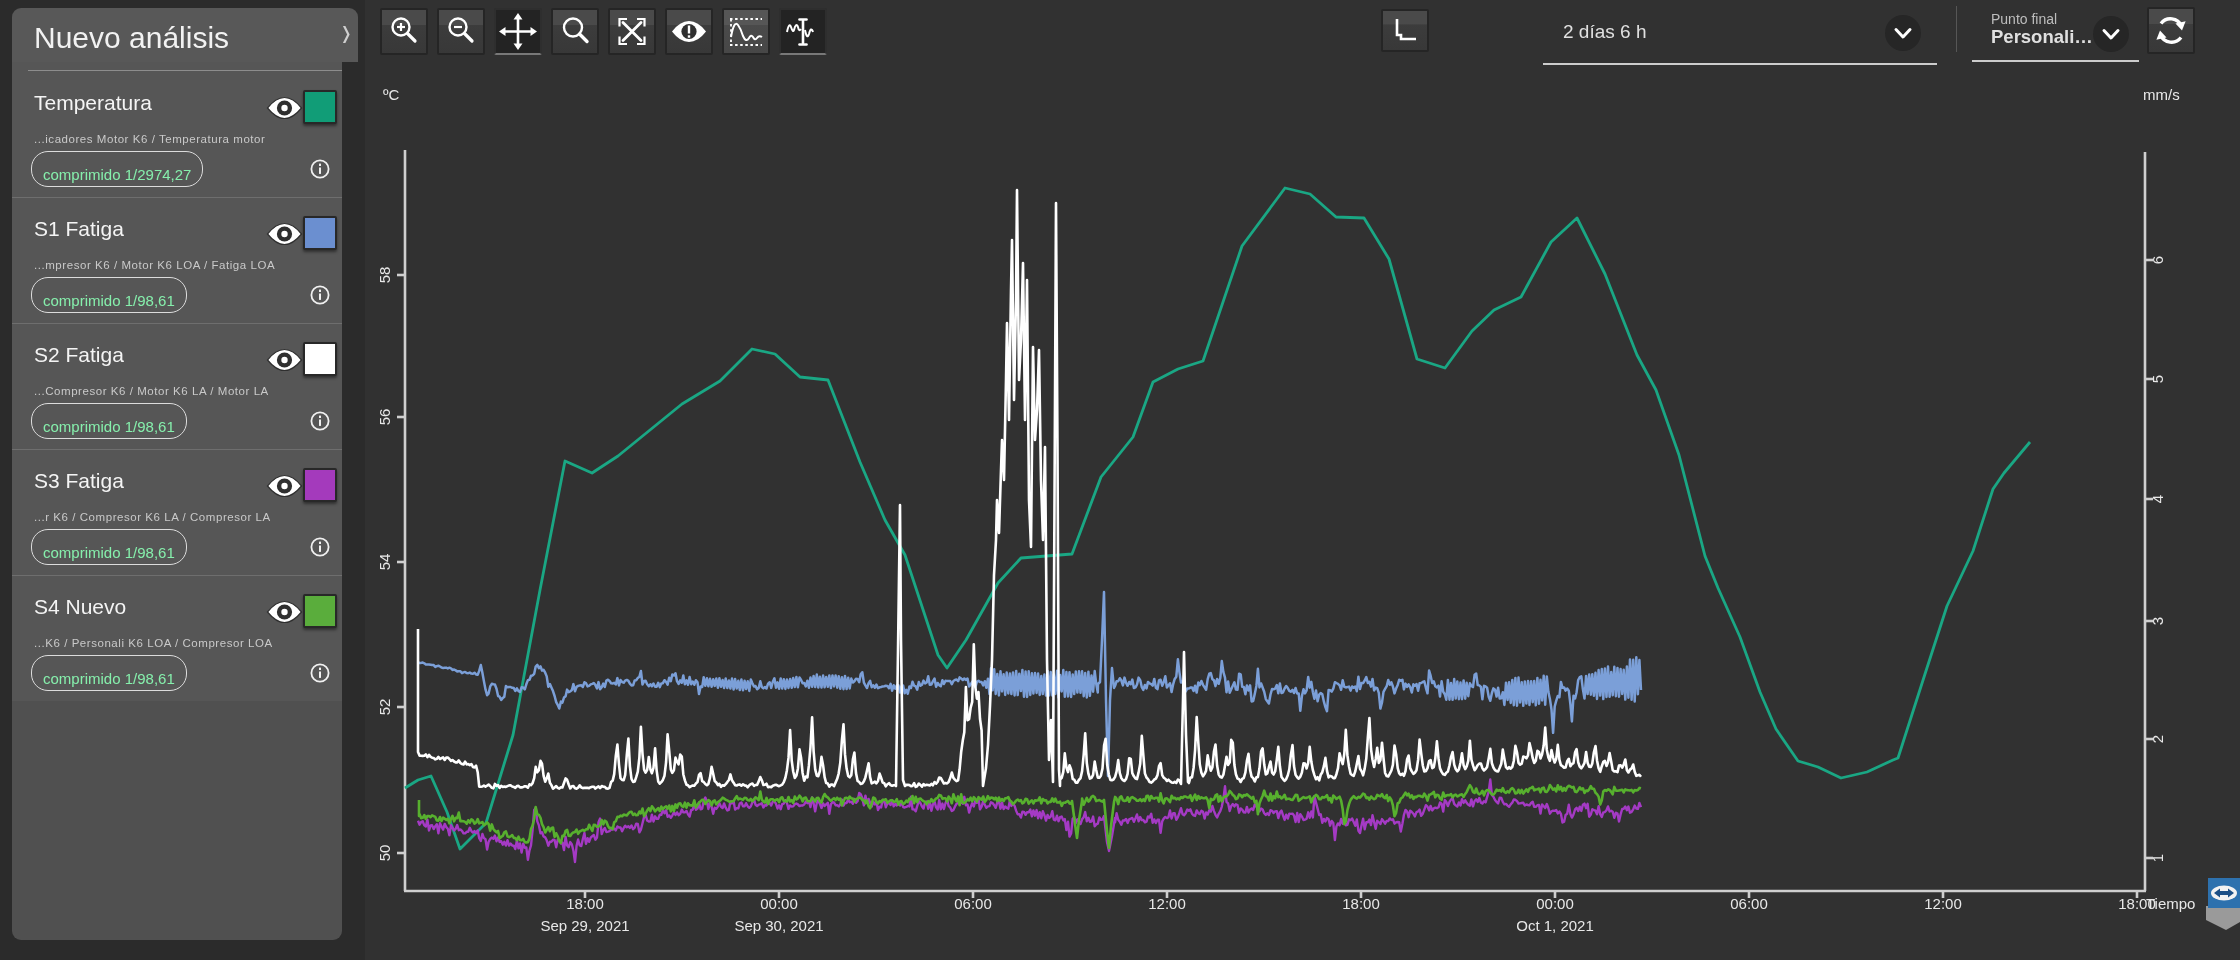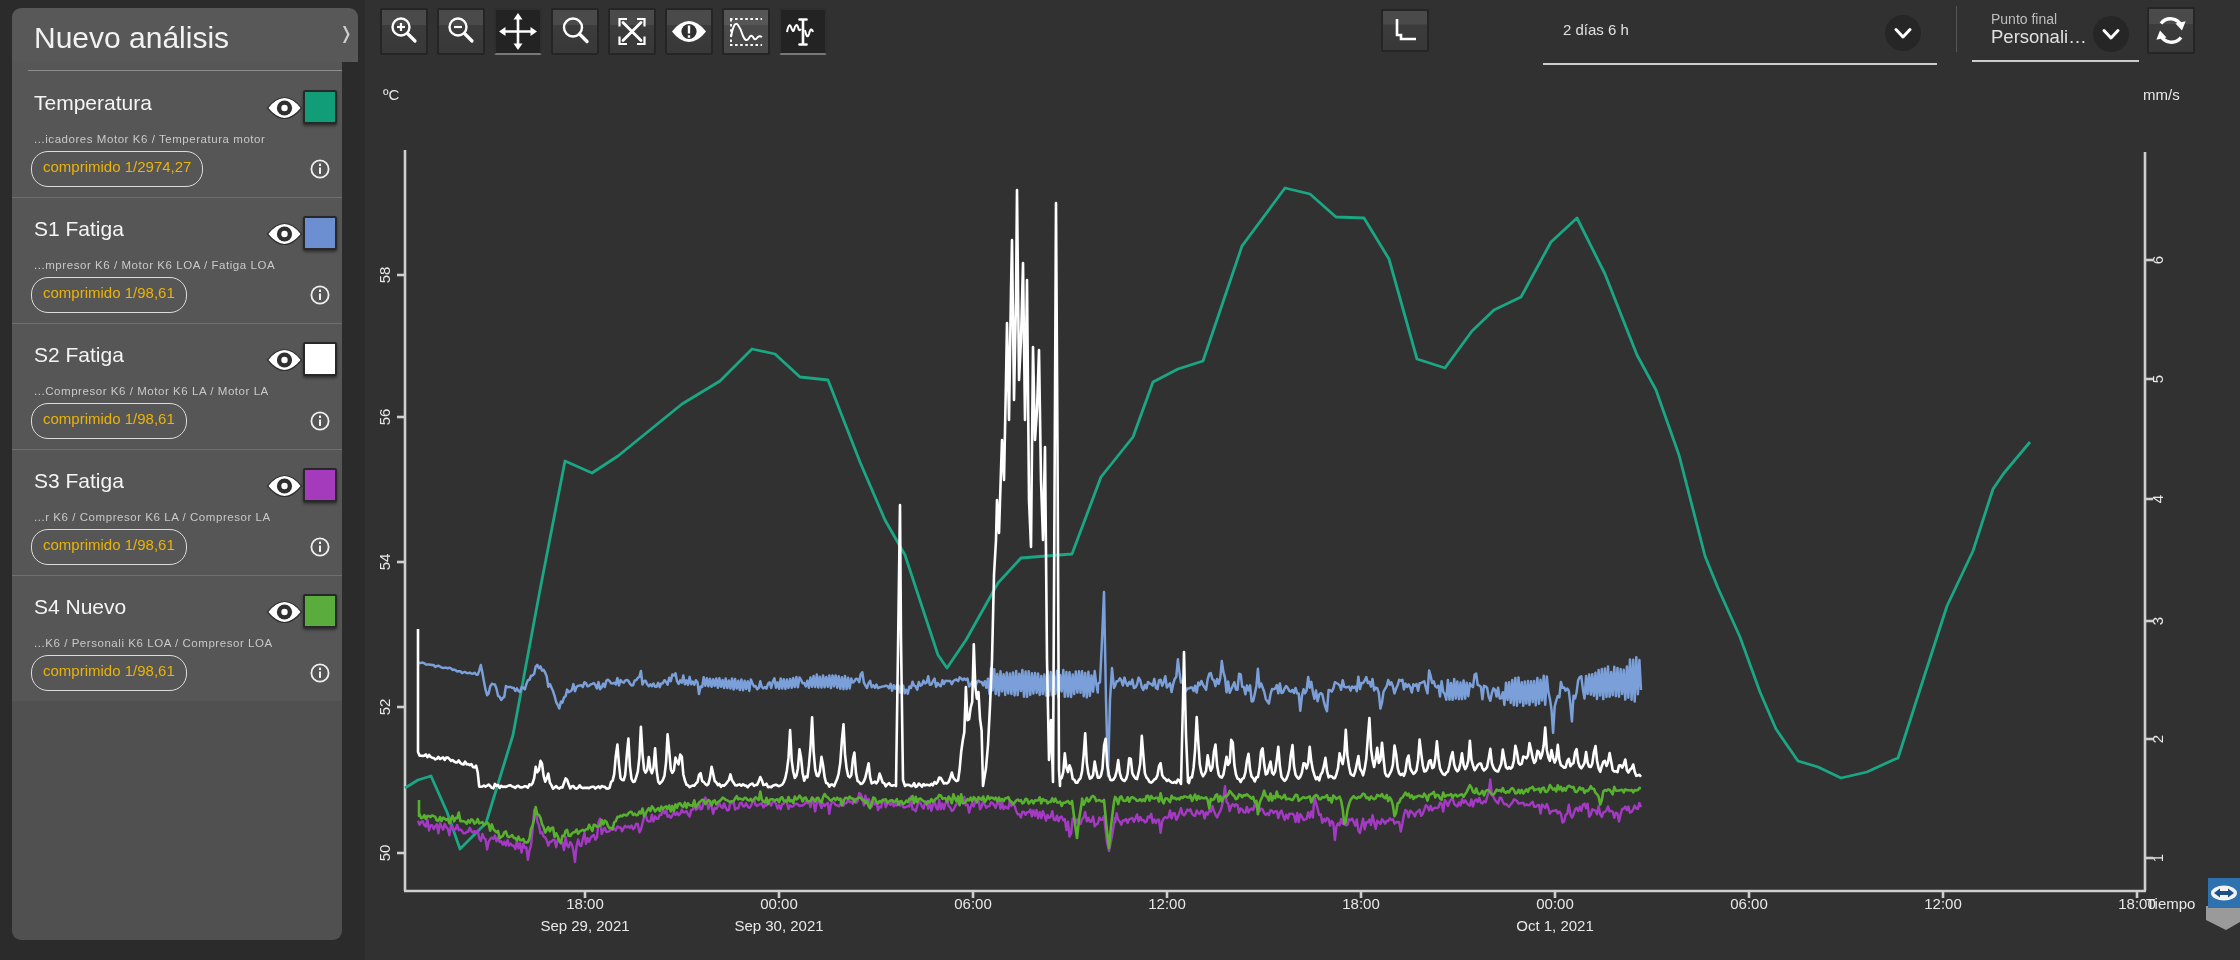--- a/index.html
+++ b/index.html
@@ -16,21 +16,21 @@
 #sempty { position:absolute; left:12px; top:701px; width:330px; height:239px; background:#505050;
   border-radius:0 0 9px 9px; }
 .sep { position:absolute; left:12px; width:330px; height:1px; background:#6e6e6e; }
 .item { position:absolute; left:12px; width:330px; height:125px; background:#565656; }
 .ititle { position:absolute; left:22px; top:19px; font-size:21px; color:#f4f4f4;text-align:right; }
 .ieye { position:absolute; left:254px; top:24px; }
 .iswatch { position:absolute; left:291px; top:18px; width:34px; height:34px;
   border:2px solid #282828; border-radius:2px; box-shadow:0 2px 3px rgba(0,0,0,0.45); }
 .isub { position:absolute; left:22px; top:61px; font-size:11.5px; color:#c9c9c9; letter-spacing:0.55px; }
 .ipill { position:absolute; left:19px; top:79px; height:36px; border:1.5px solid #dcdcdc;
-  border-radius:17px; padding:0 11px; font-size:15px; color:#eab308; line-height:30px; }
+  border-radius:17px; padding:8px 11px; font-size:15px; color:#86efac; line-height:30px; }
 .iinfo { position:absolute; left:297px; top:86px; }
 .tbtn { position:absolute; border:2px solid #252525; border-radius:2px;
   background:linear-gradient(180deg,#4a4a4a 0%,#4a4a4a 34%,#3c3c3c 35%,#383838 100%);
   display:flex; align-items:center; justify-content:center; }
 .tbtn.pressed { background:#232323; border-color:#2e2e2e; border-bottom:2px solid #787878; }
 .tbtn.lit { background:linear-gradient(180deg,#565656 0%,#565656 34%,#4a4a4a 35%,#474747 100%); }
 .toplabel { position:absolute; color:#e0e0e0; }
 .chev { position:absolute; width:36px; height:36px; background:#262626; border-radius:50%;
   display:flex; align-items:center; justify-content:center; }
 #chart { position:absolute; left:0; top:0; }
@@ -271,30 +271,30 @@
       </svg>
     </div>
     <div class="tbtn " style="left:2147px;top:7px;width:48px;height:47px">
       <svg width="44" height="43" viewBox="0 0 44 43">
         <path d="M12 14.5 A12 12 0 0 1 32.5 17" stroke="#fff" stroke-width="3.4" fill="none"></path>
         <path d="M32 28.5 A12 12 0 0 1 11.5 26" stroke="#fff" stroke-width="3.4" fill="none"></path>
         <path d="M36.6 12.2 L33 21.6 L26.5 14.4 Z" fill="#fff"></path>
         <path d="M7.4 30.8 L11 21.4 L17.5 28.6 Z" fill="#fff"></path>
       </svg>
     </div>
-<div class="toplabel" style="left:1563px;top:21px;font-size:15px">2 días 6 h</div>
+<div class="toplabel" style="left:1563px;top:21px;font-size:19px">2 días 6 h</div>
 <div style="position:absolute;left:1543px;top:63px;width:394px;height:2px;background:#cccccc"></div>
 <div class="chev" style="left:1885px;top:15px">
       <svg width="26" height="26" viewBox="0 0 26 26">
         <path d="M6 9.5 L13 17 L20 9.5" stroke="#fff" stroke-width="3" fill="none" stroke-linecap="round" stroke-linejoin="round"></path>
       </svg>
     </div>
 <div style="position:absolute;left:1956px;top:6px;width:1px;height:46px;background:#565656"></div>
 <div class="toplabel" style="left:1991px;top:11px;font-size:14px;color:#bdbdbd">Punto final</div>
-<div class="toplabel" style="left:1991px;top:26px;font-size:18.5px;font-weight:normal">Personali…</div>
+<div class="toplabel" style="left:1991px;top:26px;font-size:18.5px;font-weight:bold">Personali…</div>
 <div style="position:absolute;left:1972px;top:60px;width:167px;height:2px;background:#cccccc"></div>
 <div class="chev" style="left:2093px;top:16px">
       <svg width="26" height="26" viewBox="0 0 26 26">
         <path d="M6 9.5 L13 17 L20 9.5" stroke="#fff" stroke-width="3" fill="none" stroke-linecap="round" stroke-linejoin="round"></path>
       </svg>
     </div>
 <div style="position:absolute;left:2206px;top:878px;width:34px;height:54px">
 <svg width="34" height="54" viewBox="0 0 34 54">
         <path d="M0 28 L34 28 L34 44 L20 52 L0 42 Z" fill="#9a9a9a"></path>
         <rect x="2" y="0" width="32" height="30" fill="#2d71ae"></rect>

